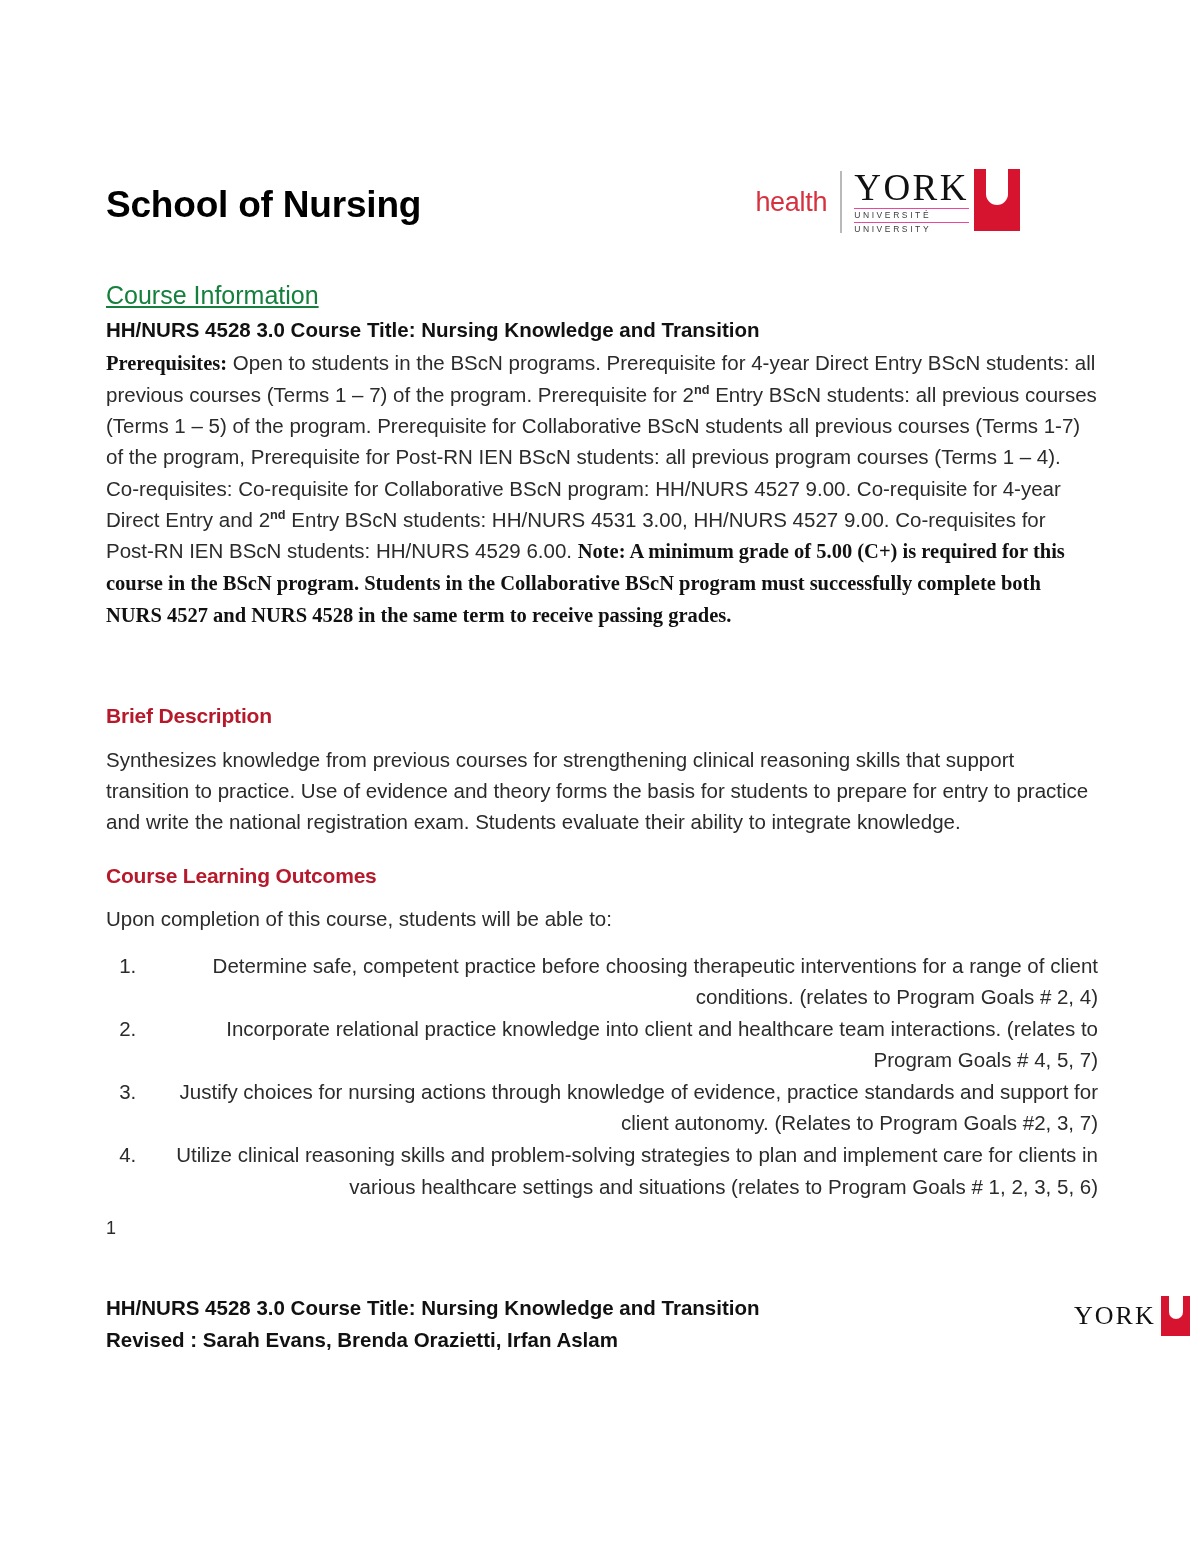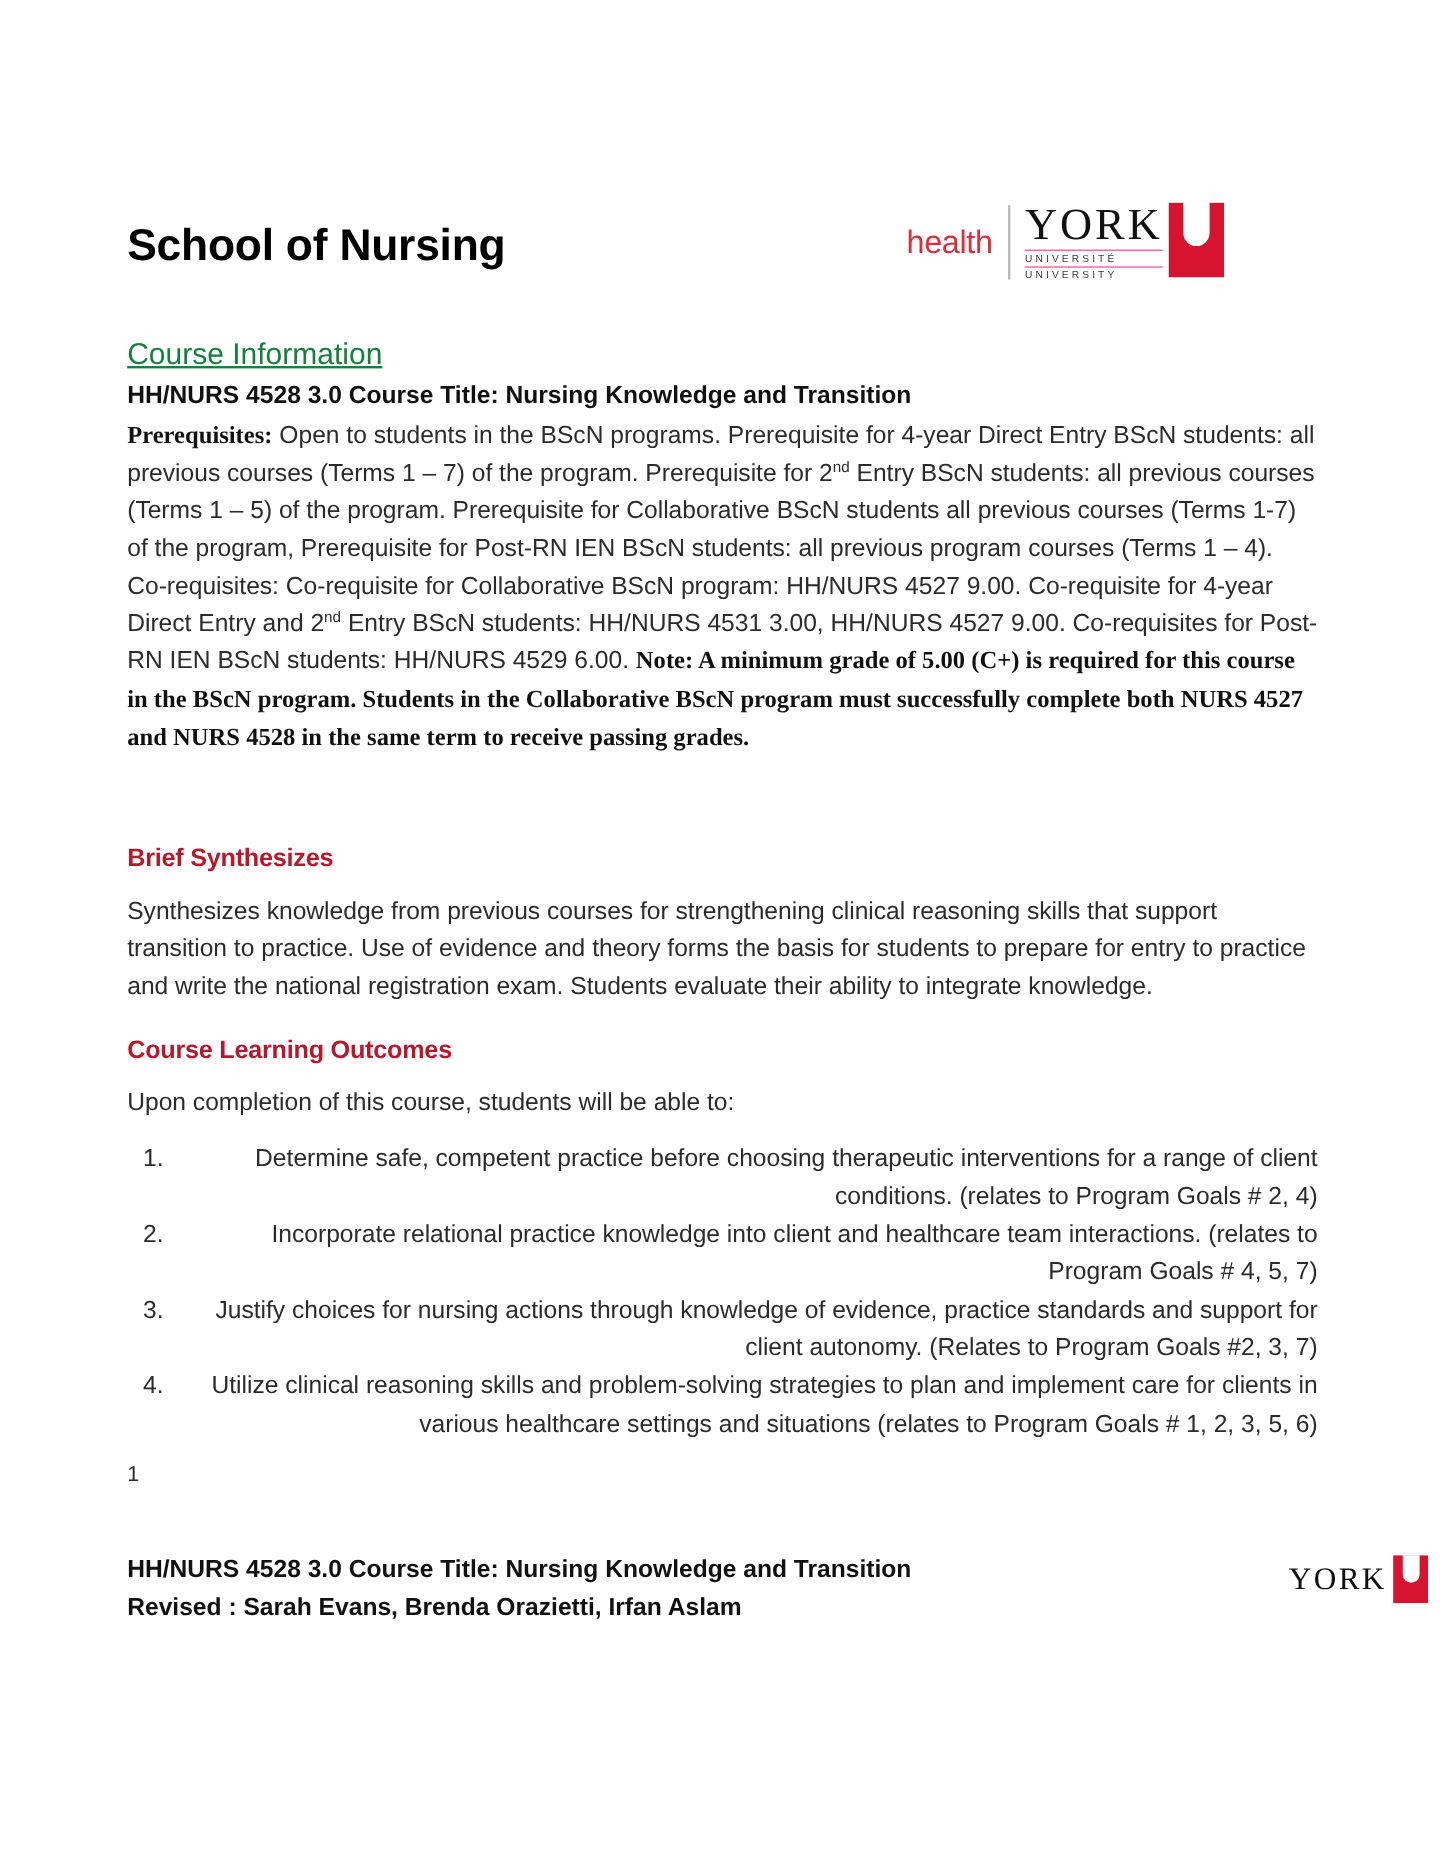--- a/index.html
+++ b/index.html
@@ -142,21 +142,21 @@
   
   p.body {
     font-size: 20.5px;
     line-height: 1.52;
     margin: 0;
     color: #2b2b2b;
     text-align: left;
   }
   .b { font-weight: bold; color: #111111; font-family: Liberation Serif, serif; }
   .it { }
-  sup { font-size: 0.62em; vertical-align: super; line-height: 0; font-weight: normal;}
+  sup { font-size: 0.62em; vertical-align: super; line-height: 0; font-weight: bold;}
 
   .course-line {
     font-size: 20.5px;
     line-height: 1.5;
     font-weight: bold;
     color: #111111;
     margin: 0 0 1px 0;
   }
 
   .gap-lg { height: 72px; }
@@ -254,21 +254,21 @@
     </div>
 
     <h2 class="sec-light">Course Information</h2>
 
     <p class="course-line">HH/NURS 4528 3.0 Course Title: Nursing Knowledge and Transition</p>
 
     <p class="body"><span class="b">Prerequisites:</span><span> Open to students in the BScN programs. Prerequisite for 4-year Direct Entry BScN students: all previous courses (Terms 1 – 7) of the program. Prerequisite for 2</span><sup>nd</sup><span> Entry BScN students: all previous courses (Terms 1 – 5) of the program. Prerequisite for Collaborative BScN students all previous courses (Terms 1-7) of the program, Prerequisite for Post-RN IEN BScN students: all previous program courses (Terms 1 – 4). Co-requisites: Co-requisite for Collaborative BScN program: HH/NURS 4527 9.00. Co-requisite for 4-year Direct Entry and 2</span><sup>nd</sup><span> Entry BScN students: HH/NURS 4531 3.00, HH/NURS 4527 9.00. Co-requisites for Post-RN IEN BScN students: HH/NURS 4529 6.00. </span><span class="b">Note: A minimum grade of 5.00 (C+) is required for this course in the BScN program. Students in the Collaborative BScN program must successfully complete both NURS 4527 and NURS 4528 in the same term to receive passing grades.</span></p>
 
     <div class="gap-lg"></div>
 
-    <h2 class="sec-bold">Brief Synthesizes</h2>
+    <h2 class="sec-bold">Brief Description</h2>
 
     <p class="body">Synthesizes knowledge from previous courses for strengthening clinical reasoning skills that support transition to practice. Use of evidence and theory forms the basis for students to prepare for entry to practice and write the national registration exam. Students evaluate their ability to integrate knowledge.</p>
 
     <div class="gap-md"></div>
 
     <h2 class="sec-bold">Course Learning Outcomes</h2>
 
     <p class="body it">Upon completion of this course, students will be able to:</p>
 
     <div class="gap-sm"></div>

